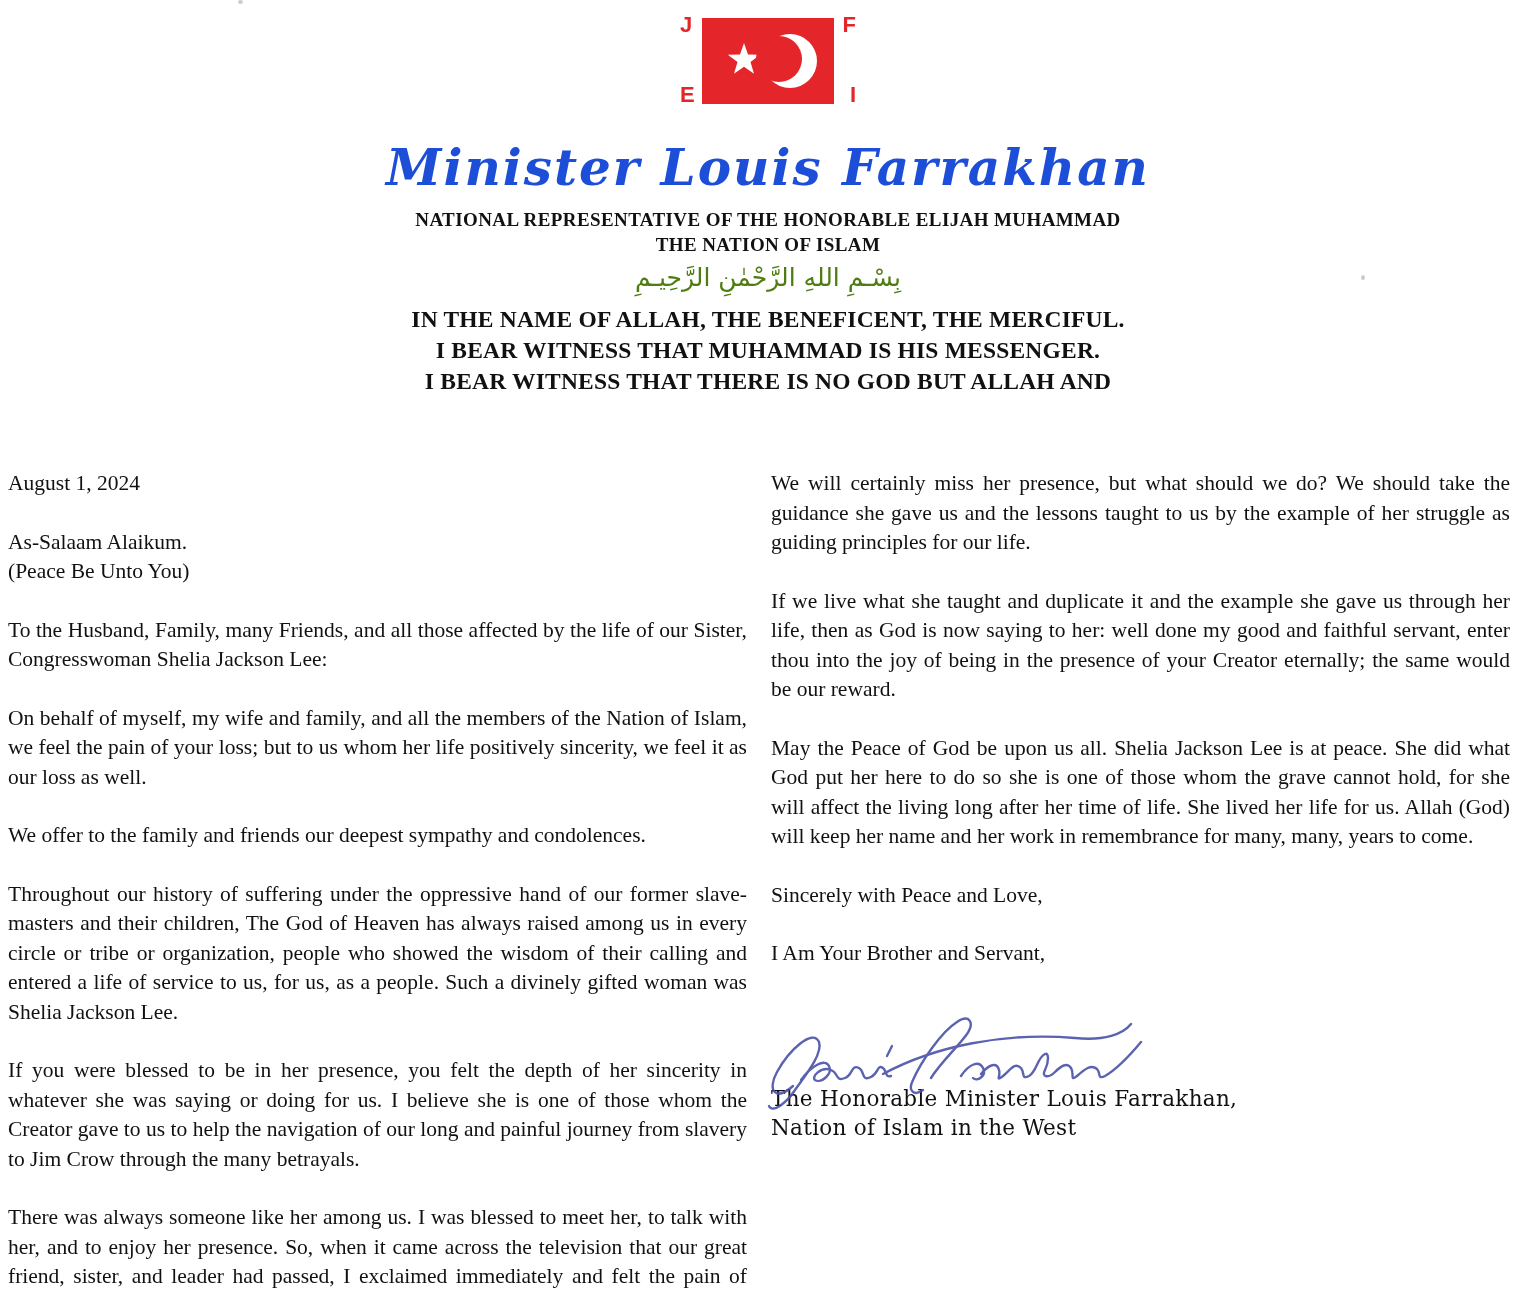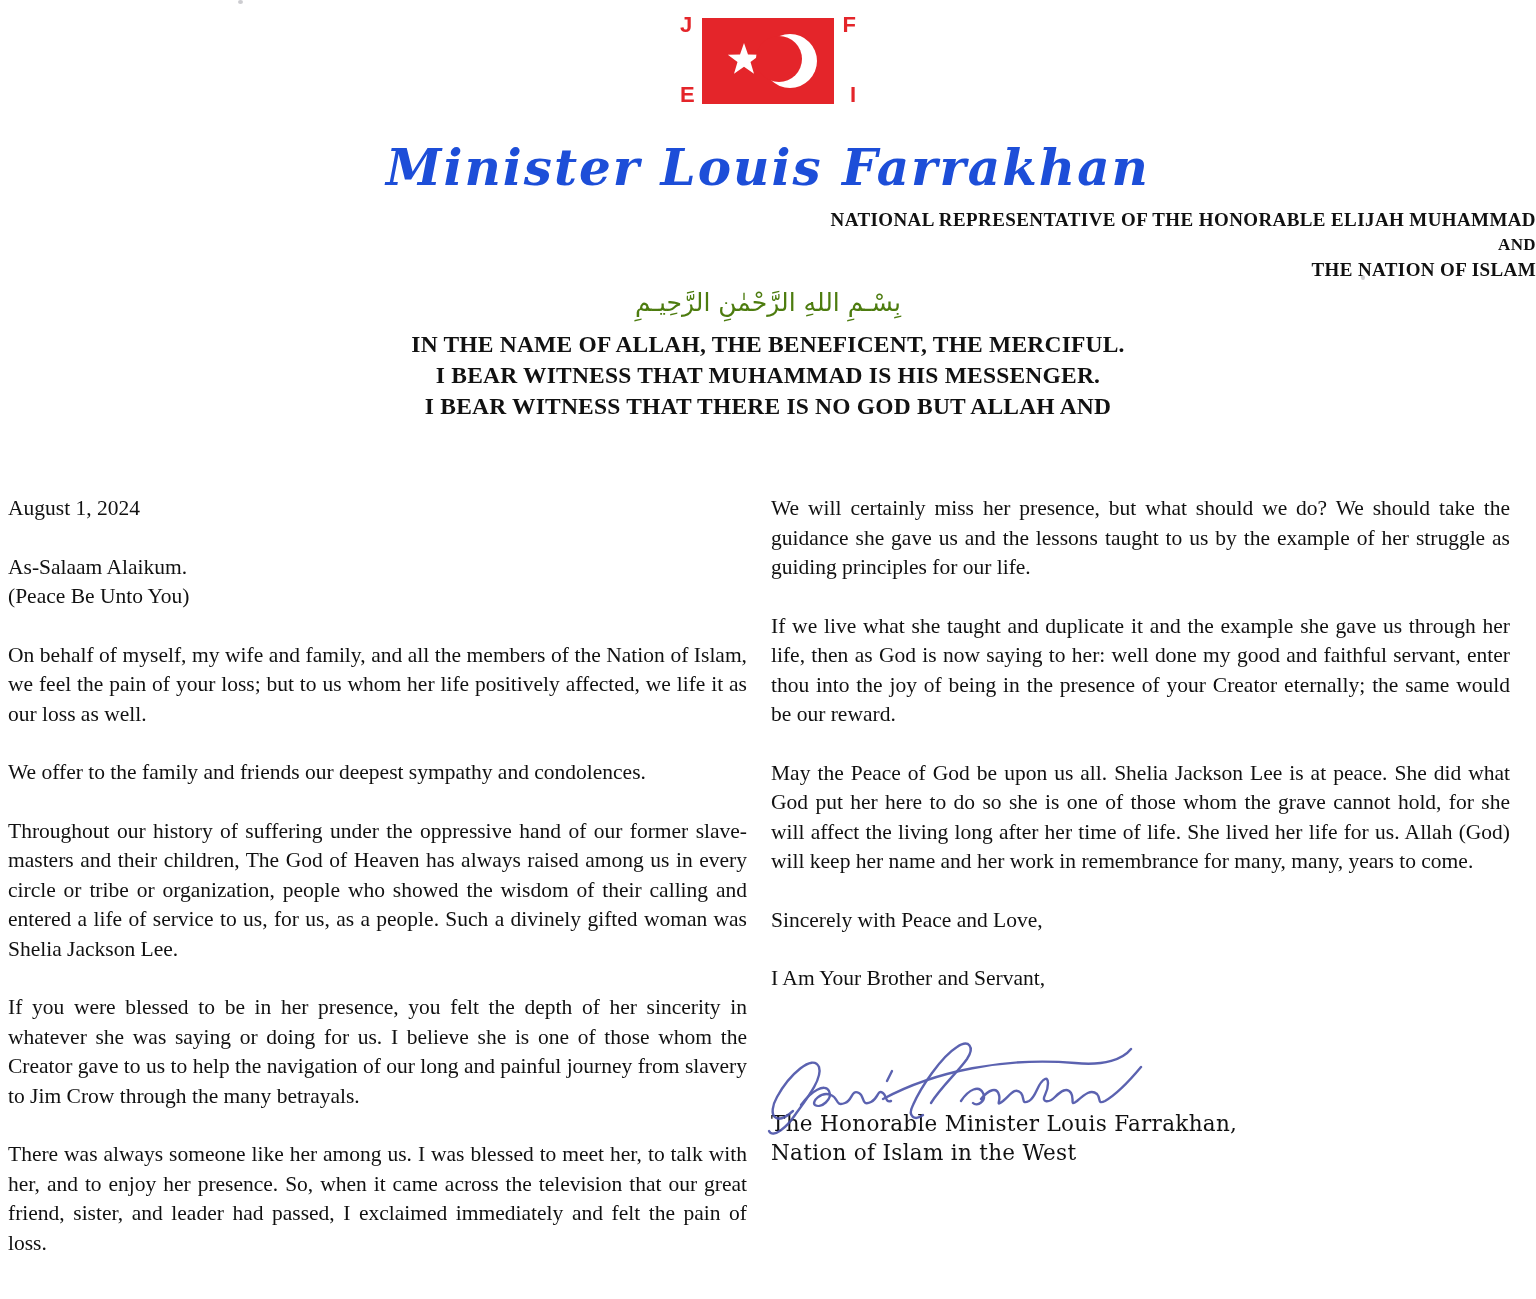--- a/index.html
+++ b/index.html
@@ -13,21 +13,21 @@
   .flag{position:absolute;left:22px;top:4px;width:132px;height:86px;background:#e4252a;}
   .flag svg{display:block;width:100%;height:100%;}
   .corner-letter{position:absolute;font-family:"Liberation Sans",sans-serif;
     font-weight:bold;font-size:22px;color:#e4252a;line-height:1;}
   .cl-tl{left:0;top:0;} .cl-tr{right:0;top:0;}
   .cl-bl{left:0;bottom:4px;} .cl-br{right:0;bottom:4px;}
   .script-name{
     margin-top:28px;font-style:italic;font-weight:bold;font-size:50px;
     font-family:"DejaVu Serif",serif;letter-spacing:2px;color:#1d4ed8;
   }
-  .subtitle{font-weight:bold;font-size:19px;letter-spacing:.4px;margin-top:10px;line-height:25px;text-align:right;}
+  .subtitle{font-weight:bold;font-size:19px;letter-spacing:.4px;margin-top:10px;line-height:25px;}
   .subtitle .sub-and{font-size:17px;}
   .bismillah{margin-top:6px;font-family:"DejaVu Sans",sans-serif;font-size:25px;color:#4d7c0f;}
   .shahada{margin-top:12px;font-weight:bold;font-size:23.5px;line-height:31px;letter-spacing:.2px;}
   
   .columns{
     display:flex;gap:24px;padding:0 26px 0 8px;margin-top:72px;
     font-size:21.5px;line-height:29.5px;
   }
   .col{flex:1;min-width:0;}
   .col p{margin:0 0 29px 0;text-align:justify;}
@@ -61,21 +61,20 @@
         <circle cx="88" cy="43" r="27" fill="#ffffff"></circle>
         <circle cx="77" cy="41" r="23" fill="#e4252a"></circle>
       </svg>
     </div>
   </div>
 
   <div class="script-name">Minister Louis Farrakhan</div>
 
   <div class="subtitle">
     <div>NATIONAL REPRESENTATIVE OF THE HONORABLE ELIJAH MUHAMMAD</div>
-    <div class="sub-and">AND</div>
     <div>THE NATION OF ISLAM</div>
   </div>
 
   <div class="bismillah">بِسْـمِ اللهِ الرَّحْمٰنِ الرَّحِيـمِ</div>
 
   <div class="shahada">
     <div>IN THE NAME OF ALLAH, THE BENEFICENT, THE MERCIFUL.</div>
     <div>I BEAR WITNESS THAT MUHAMMAD IS HIS MESSENGER.</div>
     <div>I BEAR WITNESS THAT THERE IS NO GOD BUT ALLAH AND</div>
   </div>
@@ -83,21 +82,22 @@
 
 <main class="columns">
 
   <div class="col">
     <p class="nojust">August 1, 2024</p>
     <p class="greeting">
       </p>
       <div>As-Salaam Alaikum.</div>
       <div>(Peace Be Unto You)</div>
     <p></p>
-    <p>On behalf of myself, my wife and family, and all the members of the Nation of Islam, we feel the pain of your loss; but to us whom her life positively affected, we life it as our loss as well.</p>
+    <p>To the Husband, Family, many Friends, and all those affected by the life of our Sister, Congresswoman Shelia Jackson Lee:</p>
+    <p>On behalf of myself, my wife and family, and all the members of the Nation of Islam, we feel the pain of your loss; but to us whom her life positively sincerity, we feel it as our loss as well.</p>
     <p>We offer to the family and friends our deepest sympathy and condolences.</p>
     <p>Throughout our history of suffering under the oppressive hand of our former slave-masters and their children, The God of Heaven has always raised among us in every circle or tribe or organization, people who showed the wisdom of their calling and entered a life of service to us, for us, as a people. Such a divinely gifted woman was Shelia Jackson Lee.</p>
     <p>If you were blessed to be in her presence, you felt the depth of her sincerity in whatever she was saying or doing for us.  I believe she is one of those whom the Creator gave to us to help the navigation of our long and painful journey from slavery to Jim Crow through the many betrayals.</p>
     <p>There was always someone like her among us. I was blessed to meet her, to talk with her, and to enjoy her presence. So, when it came across the television that our great friend, sister, and leader had passed, I exclaimed immediately and felt the pain of loss.</p>
   </div>
 
   <div class="col">
     <p>We will certainly miss her presence, but what should we do?  We should take the guidance she gave us and the lessons taught to us by the example of her struggle as guiding principles for our life.</p>
     <p>If we live what she taught and duplicate it and the example she gave us through her life, then as God is now saying to her: well done my good and faithful servant, enter thou into the joy of being in the presence of your Creator eternally; the same would be our reward.</p>
     <p>May the Peace of God be upon us all.  Shelia Jackson Lee is at peace. She did what God put her here to do so she is one of those whom the grave cannot hold, for she will affect the living long after her time of life.  She lived her life for us.  Allah (God) will keep her name and her work in remembrance for many, many, years to come.</p>

